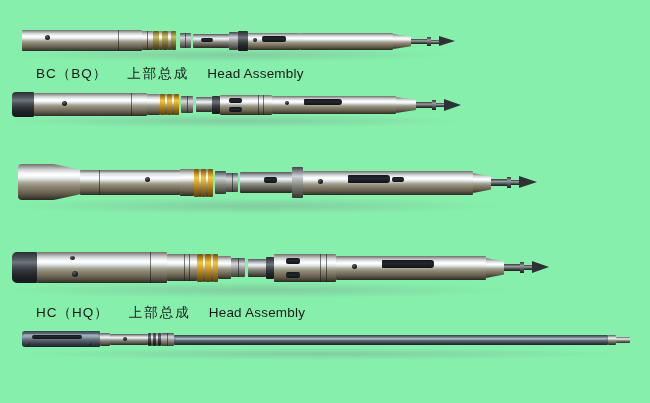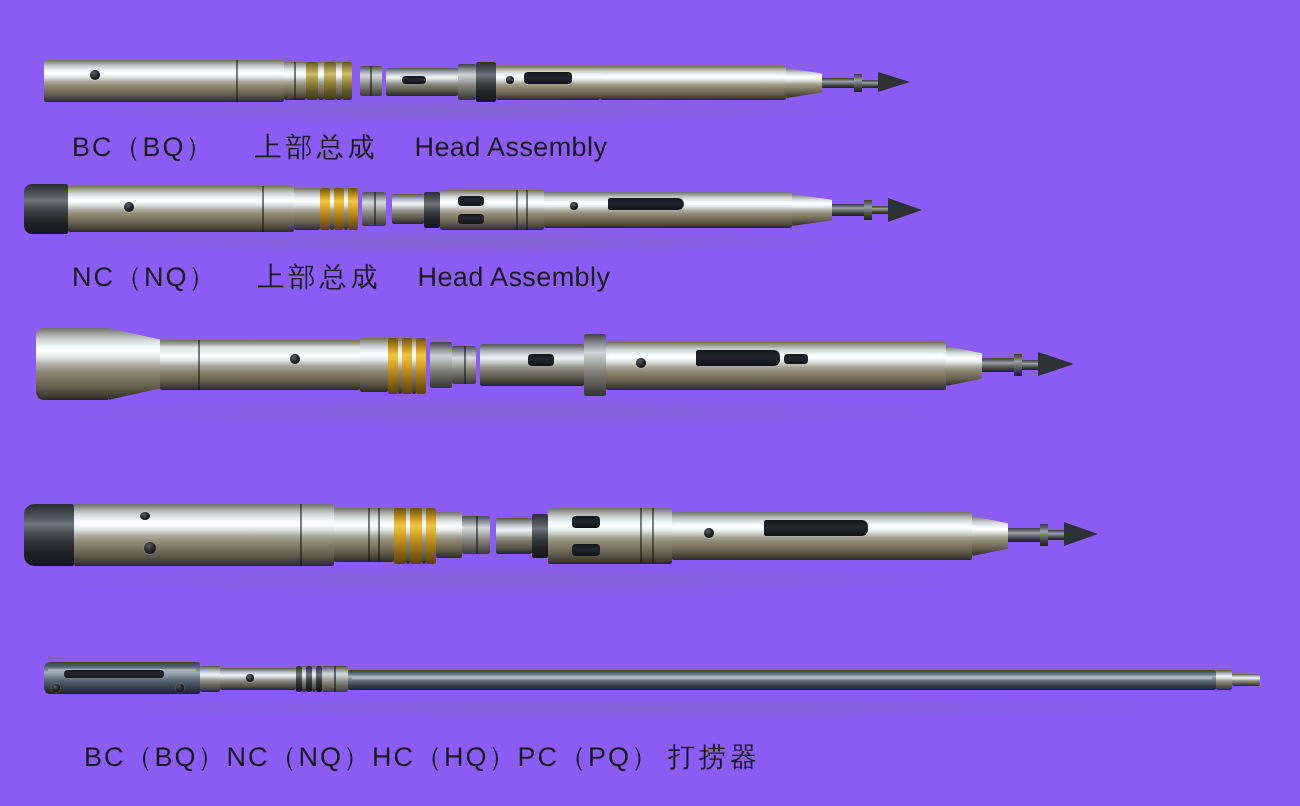--- a/index.html
+++ b/index.html
@@ -3,21 +3,21 @@
 <meta charset="utf-8">
 <style>
   html,body{margin:0;padding:0;}
   body{
     width:650px;height:403px;
     background:#ffffff;
     font-family:"Liberation Sans", sans-serif;
     overflow:hidden;
     position:relative;
   }
-  .sheet{position:relative;width:650px;height:403px;background:#8b5cf6;}
+  .sheet{position:relative;width:650px;height:403px;background:#86efac;}
 
   
   .caption{
     position:absolute;
     font-size:13.5px;
     color:#1a1a1a;
     letter-spacing:0.3px;
     white-space:nowrap;
     font-family:"Liberation Sans", sans-serif;
   }
@@ -277,23 +277,20 @@
     <div class="seg chrome taperR" style="left:396px;top:11px;width:20px;height:16px;"></div>
 
     <div class="spear" style="left:416px;top:13px;width:48px;height:12px;">
       <div class="shaft" style="left:0;top:3px;width:16px;height:6px;"></div>
       <div class="shaft" style="left:16px;top:1px;width:4px;height:10px;"></div>
       <div class="shaft" style="left:20px;top:4px;width:8px;height:4px;"></div>
       <div class="head" style="left:28px;top:0px;border-top:6px solid transparent;border-bottom:6px solid transparent;border-left:17px solid #2e3235;"></div>
     </div>
   </div>
 
-  <div class="caption" style="left:36px;top:130px;">
-    <span class="code">NC（NQ）</span><span class="gap-s"></span><span class="cn">上部总成</span><span class="gap-m"></span><span class="en">Head Assembly</span>
-  </div>
 
   <div class="fig" style="left:0px;top:158px;width:530px;height:52px;">
     <div class="shadow" style="left:10px;top:40px;width:490px;height:16px;"></div>
 
     <div class="seg chrome" style="left:18px;top:6px;width:36px;height:36px;border-radius:4px 0 0 4px;"></div>
     <div class="seg chrome bigTaper" style="left:54px;top:6px;width:26px;height:36px;"></div>
     <div class="seg chrome" style="left:80px;top:12px;width:100px;height:25px;"></div>
     <div class="hl" style="left:20px;top:14px;width:160px;height:4px;opacity:.6;"></div>
     <div class="hole" style="left:145px;top:19px;width:5px;height:5px;"></div>
     <div class="groove" style="left:99px;top:12px;width:1px;height:25px;"></div>
@@ -374,20 +371,23 @@
     <div class="seg chrome taperR" style="left:486px;top:12px;width:18px;height:20px;"></div>
 
     <div class="spear" style="left:504px;top:15px;width:48px;height:13px;">
       <div class="shaft" style="left:0;top:3px;width:16px;height:7px;"></div>
       <div class="shaft" style="left:16px;top:1px;width:4px;height:11px;"></div>
       <div class="shaft" style="left:20px;top:4px;width:8px;height:5px;"></div>
       <div class="head" style="left:28px;top:0px;border-top:6.5px solid transparent;border-bottom:6.5px solid transparent;border-left:17px solid #2e3235;"></div>
     </div>
   </div>
 
+  <div class="caption" style="left:36px;top:304px;">
+    <span class="code">HC（HQ）</span><span class="gap-s"></span><span class="cn">上部总成</span><span class="gap-m"></span><span class="en">Head Assembly</span>
+  </div>
 
   <div class="fig" style="left:0px;top:328px;width:650px;height:32px;">
     <div class="shadow" style="left:20px;top:20px;width:600px;height:12px;"></div>
 
     <div class="seg rod" style="left:22px;top:3px;width:78px;height:16px;border-radius:3px 1px 1px 3px;"></div>
     <div class="hl" style="left:24px;top:6px;width:74px;height:2px;opacity:.5;"></div>
     <div class="slot" style="left:32px;top:7px;width:50px;height:4px;"></div>
     <div class="hole" style="left:26px;top:14px;width:4px;height:4px;"></div>
     <div class="hole" style="left:88px;top:14px;width:4px;height:4px;"></div>
 
@@ -404,17 +404,14 @@
     <div class="seg nut" style="left:161px;top:5px;width:13px;height:13px;"></div>
     <div class="groove" style="left:167px;top:5px;width:1px;height:13px;"></div>
 
     <div class="seg rod" style="left:174px;top:7px;width:434px;height:10px;"></div>
     <div class="hl" style="left:176px;top:9.5px;width:430px;height:2px;opacity:.45;"></div>
 
     <div class="seg steel" style="left:608px;top:7px;width:8px;height:10px;"></div>
     <div class="seg steel" style="left:616px;top:9px;width:14px;height:6px;"></div>
   </div>
 
-  <div class="caption" style="left:42px;top:370px;">
-    <span class="code">BC（BQ）NC（NQ）HC（HQ）PC（PQ）</span><span class="cn">打捞器</span>
-  </div>
 
 </div>
 
 </body></html>

